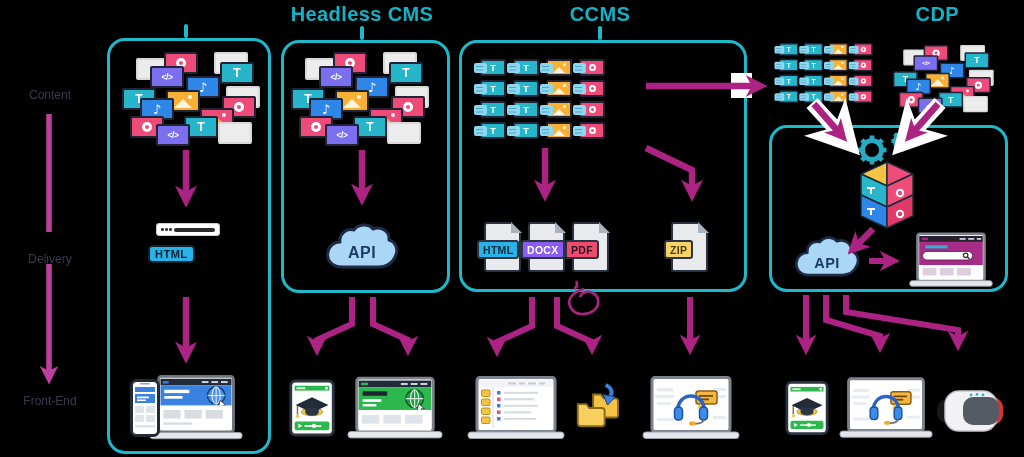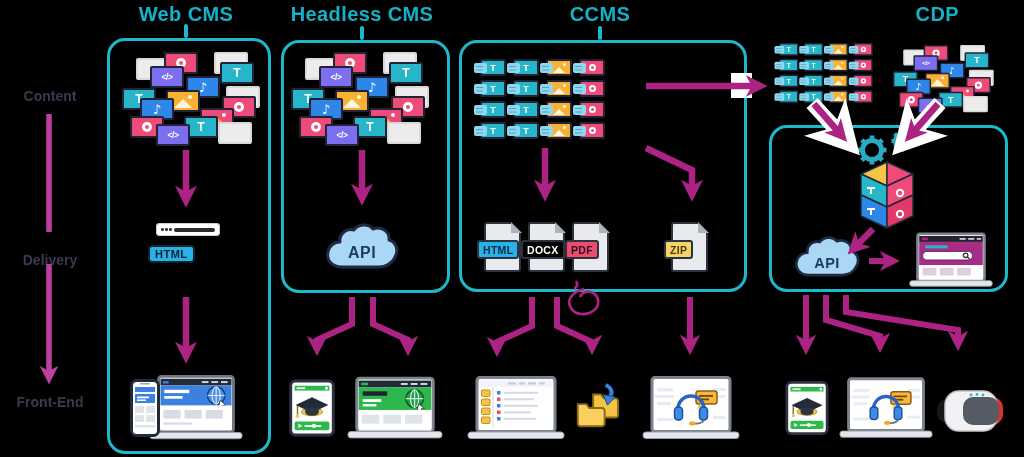--- a/index.html
+++ b/index.html
@@ -4,21 +4,21 @@
 <style>
   html,body{margin:0;padding:0;background:#000;}
   #canvas{position:relative;width:1024px;height:457px;background:#000;overflow:hidden;
           font-family:"Liberation Sans",sans-serif;}
   .abs{position:absolute;}
   
   .col-box{position:absolute;border:3px solid #1db9cb;border-radius:18px;}
   .col-title{position:absolute;color:#14b2c6;font-weight:800;font-size:20px;text-align:center;letter-spacing:.4px;}
   .title-tick{position:absolute;width:4px;height:14px;background:#1db9cb;border-radius:2px;}
   
-  .rail-label{position:absolute;width:100px;text-align:center;color:#3a3a4f;font-weight:700;font-size:14px;}
+  .rail-label{position:absolute;width:100px;text-align:center;color:#3a3a4f;font-weight:400;font-size:12px;}
   
   .cluster{position:absolute;width:140px;height:96px;}
   .tile{position:absolute;width:34px;height:22px;border:2px solid #232338;border-radius:2px;
         box-sizing:border-box;display:flex;align-items:center;justify-content:center;
         color:#fff;font-weight:bold;}
   .tt-text{background:#27b6c9;font-size:12px;}
   .tt-code{background:#7b6ff0;font-size:8.5px;letter-spacing:-.5px;}
   .tt-music{background:#2e86e8;font-size:13px;font-family:"DejaVu Sans",sans-serif;}
   .tt-play{background:#ef4b78;}
   .tt-image{background:#f8b133;}
@@ -64,21 +64,20 @@
 </style>
 </head>
 <body>
 
 <div id="canvas">
 
   <div class="rail-label" style="left:0;top:88px;">Content</div>
   <div class="rail-label" style="left:0;top:236px;margin-top:16px;">Delivery</div>
   <div class="rail-label" style="left:0;top:394px;">Front-End</div>
 
-  <div class="col-title" style="left:111px;top:3px;width:150px;">Web CMS</div>
   <div class="col-title" style="left:525px;top:3px;width:150px;">CCMS</div>
   <div class="col-title" style="left:272px;top:3px;width:180px;">Headless CMS</div>
   <div class="col-title" style="left:809px;top:3px;width:150px;text-align:right;">CDP</div>
 
   <div class="title-tick" style="left:184px;top:24px;"></div>
   <div class="title-tick" style="left:360px;top:26px;"></div>
   <div class="title-tick" style="left:598px;top:26px;"></div>
 
   <div class="col-box" style="left:107px;top:38px;width:158px;height:410px;"></div>
   <div class="col-box" style="left:281px;top:40px;width:163px;height:247px;"></div>
@@ -220,21 +219,21 @@
     <svg width="80" height="56" viewBox="0 0 80 56">
       <path d="M 20 46 C 10 46 4 39 6 31 C 7 25 12 21 18 21 C 17 13 24 7 32 9 C 36 3 46 2 51 8 C 59 5 68 10 67 19 C 74 21 77 29 73 36 C 70 43 63 46 57 46 Z" fill="#a9d7f5" stroke="#1f2a44" stroke-width="3" stroke-linejoin="round"></path>
     </svg>
     <div class="cloud-label">API</div>
   </div>
 
   <div class="file" style="left:484px;top:222px;">
     <span class="file-badge" style="background: rgb(41, 178, 232); color: rgb(14, 42, 61);">HTML</span>
   </div>
   <div class="file" style="left:528px;top:222px;">
-    <span class="file-badge" style="background: #000000; color: rgb(255, 255, 255);">DOCX</span>
+    <span class="file-badge" style="background: #8b5cf6; color: rgb(255, 255, 255);">DOCX</span>
   </div>
   <div class="file" style="left:572px;top:222px;">
     <span class="file-badge" style="background: rgb(239, 75, 110); color: rgb(42, 18, 32);">PDF</span>
   </div>
   <div class="file" style="left:671px;top:222px;">
     <span class="file-badge" style="background: rgb(247, 211, 103); color: rgb(74, 58, 8);">ZIP</span>
   </div>
 
   <svg class="abs" style="left:850px;top:126px;" width="70" height="42" viewBox="0 0 70 42">
     <g stroke="#2aa9c2" fill="none">

